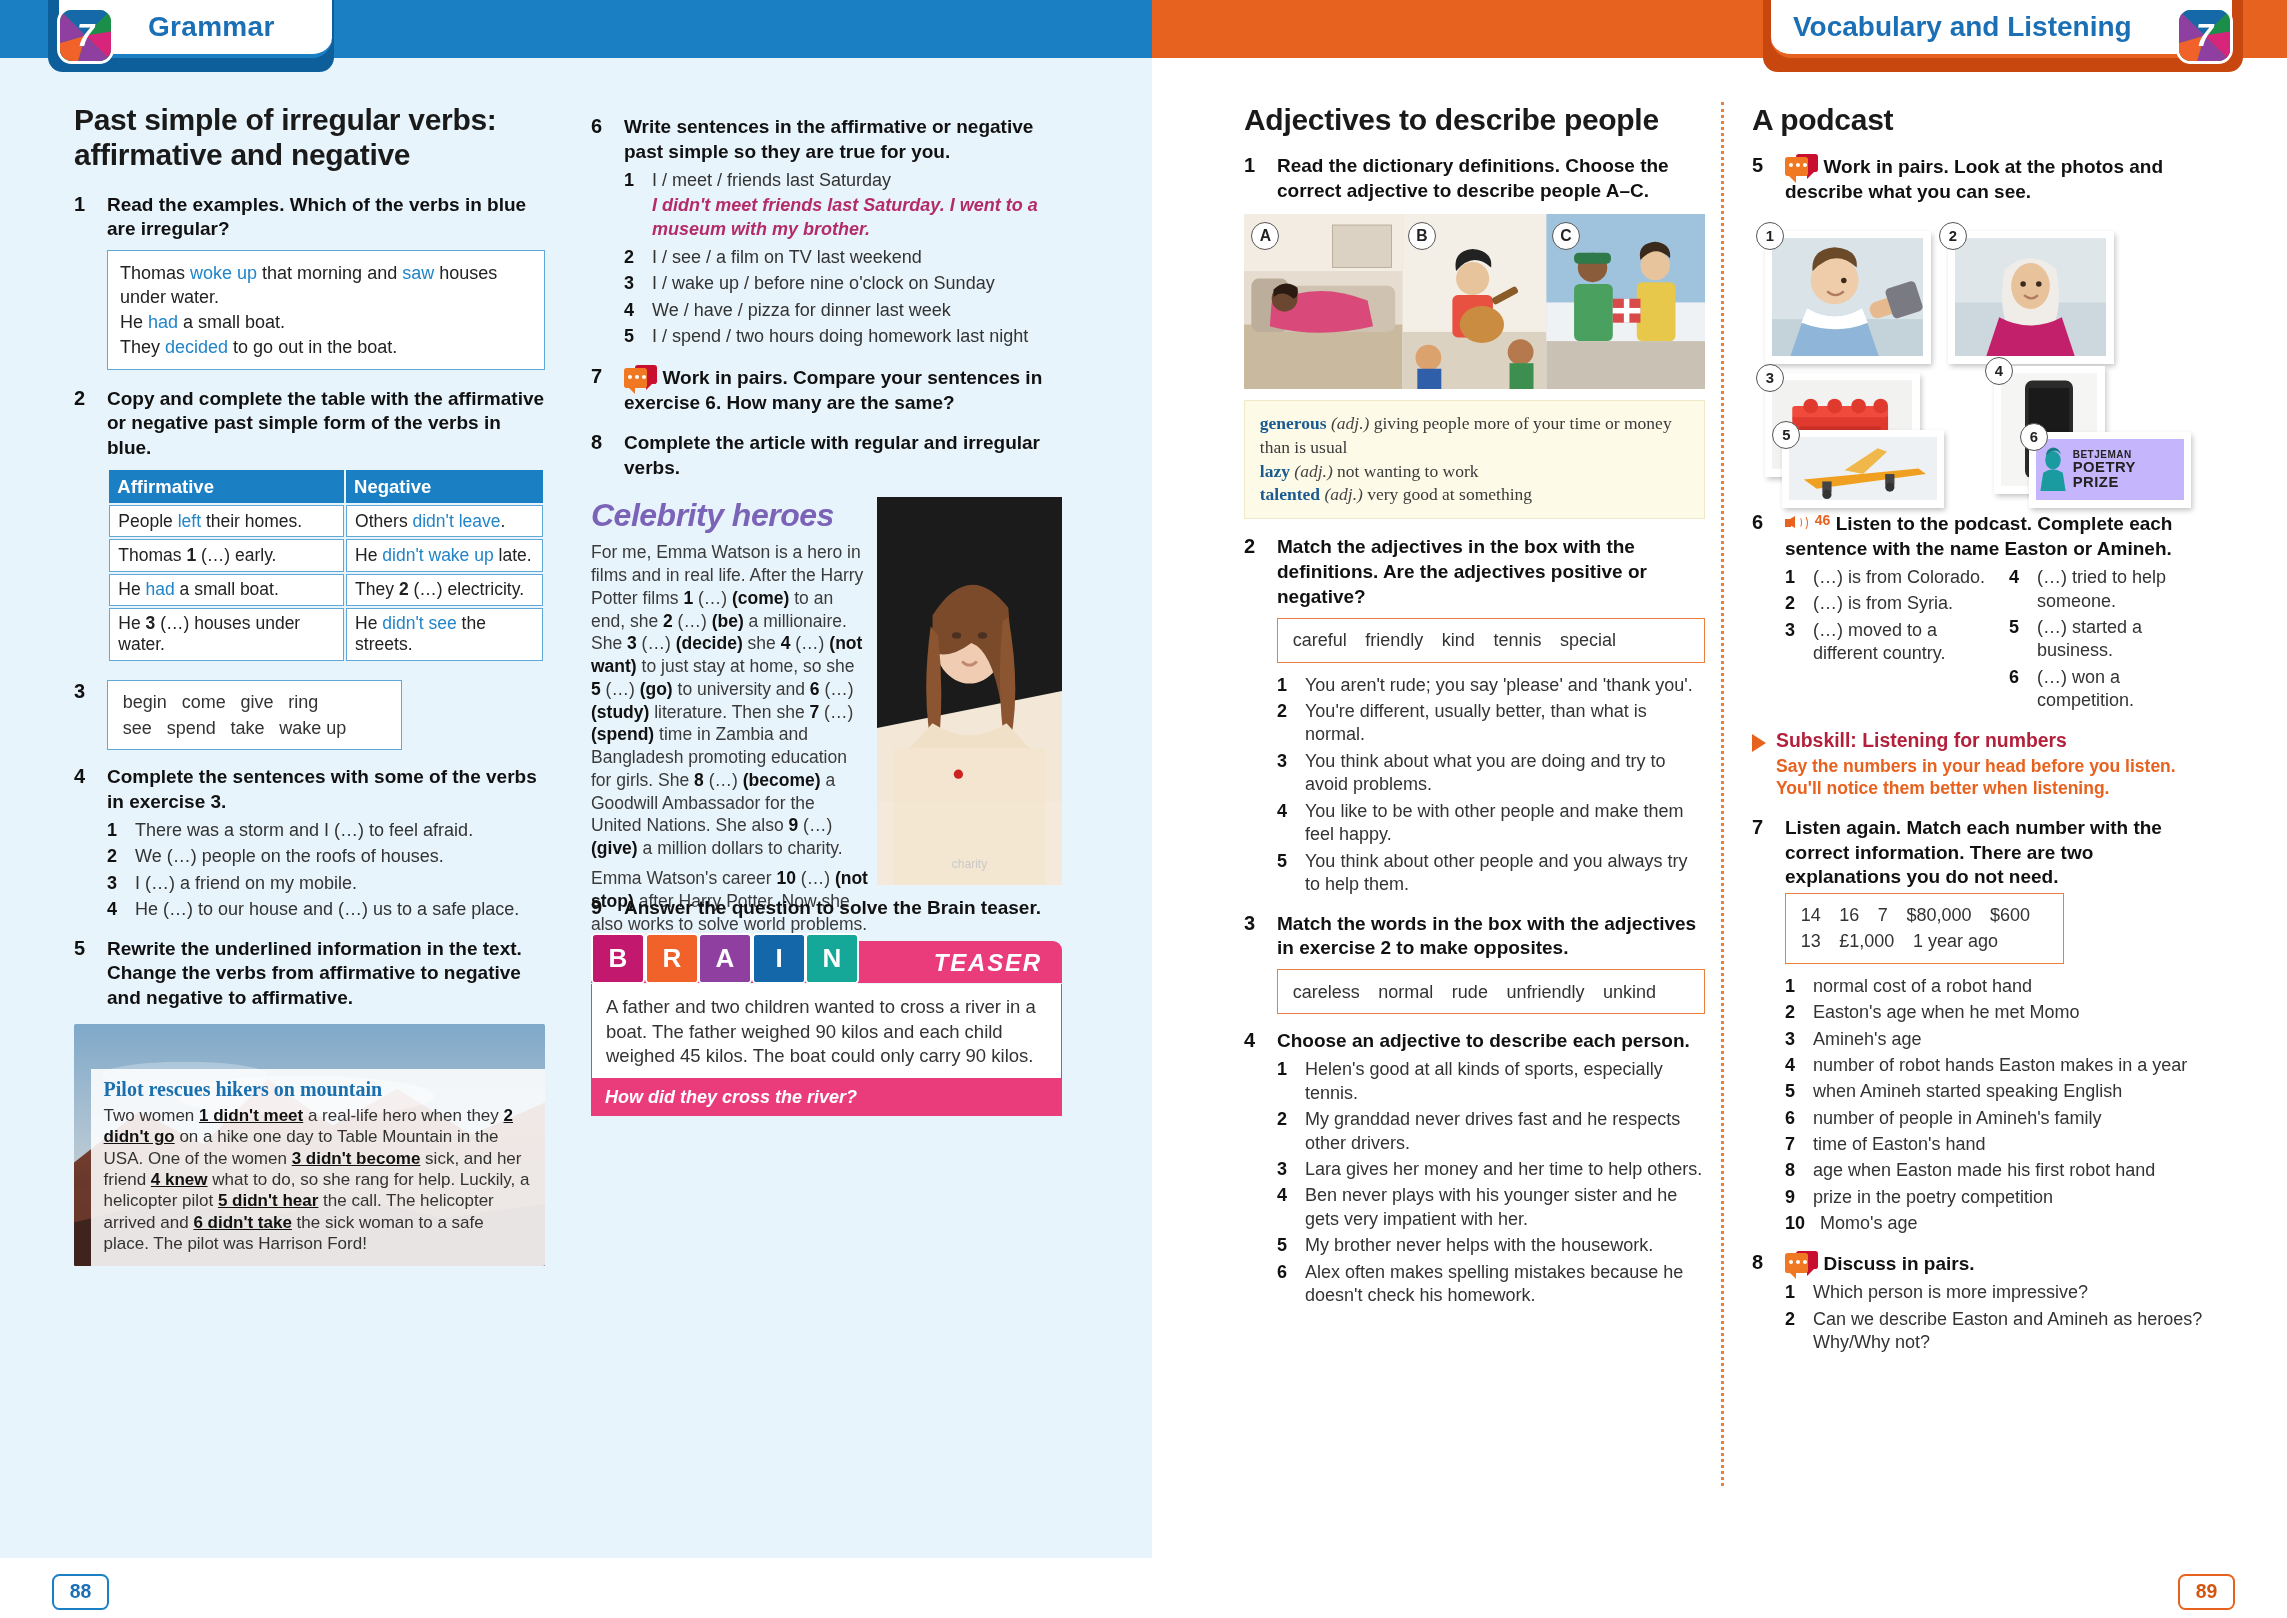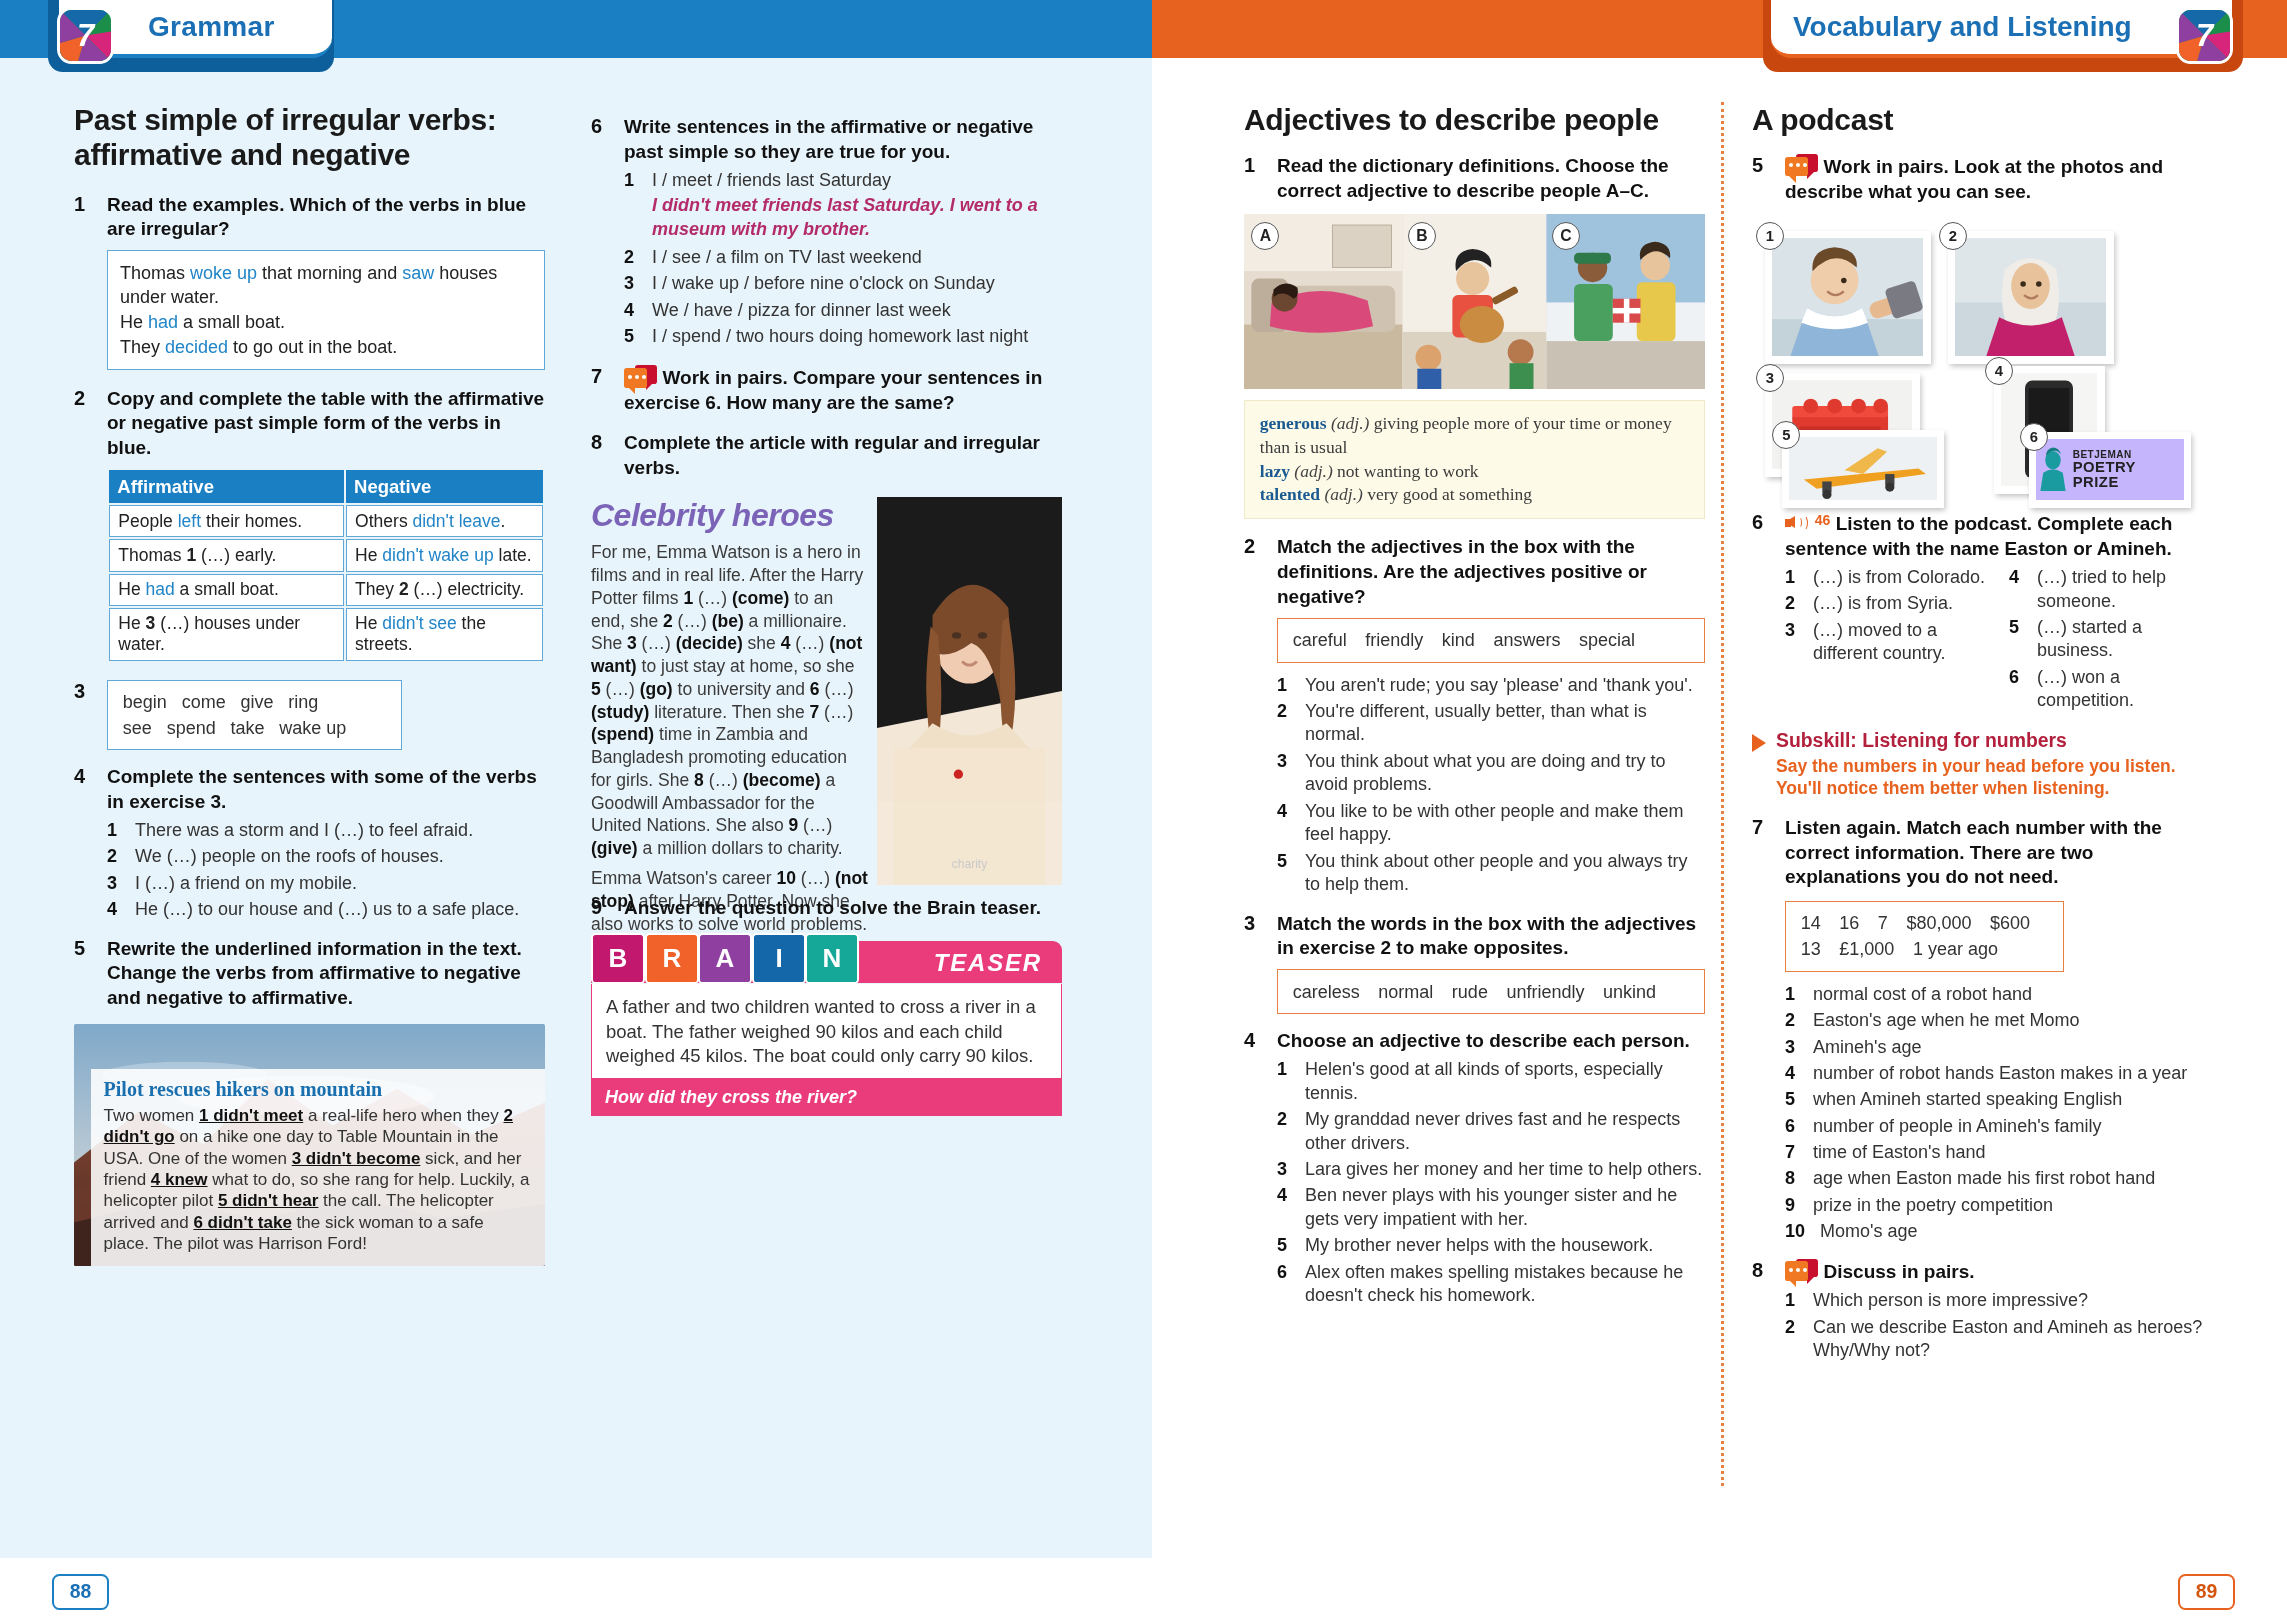--- a/index.html
+++ b/index.html
@@ -409,21 +409,21 @@
       <div><b>generous</b> <i>(adj.)</i> <span>giving people more of your time or money than is usual</span></div>
       <div><b>lazy</b> <i>(adj.)</i> <span>not wanting to work</span></div>
       <div><b>talented</b> <i>(adj.)</i> <span>very good at something</span></div>
     </div>
 
     <div class="ex" style="margin-top:16.6px;">
       <span class="ex-num">2</span>
       <div class="ex-rubric">Match the adjectives in the box with the definitions. Are the adjectives positive or negative?</div>
       <div class="ex-body" style="margin-top:8.3px;">
         <div class="orangebox">
-          <span>careful</span><span>friendly</span><span>kind</span><span>answers</span><span>special</span>
+          <span>careful</span><span>friendly</span><span>kind</span><span>tennis</span><span>special</span>
         </div>
         <ol class="items" style="margin-top:11px;">
           <li><span class="n">1</span><span>You aren't rude; you say 'please' and 'thank you'.</span></li>
           <li><span class="n">2</span><span>You're different, usually better, than what is normal.</span></li>
           <li><span class="n">3</span><span>You think about what you are doing and try to avoid problems.</span></li>
           <li><span class="n">4</span><span>You like to be with other people and make them feel happy.</span></li>
           <li><span class="n">5</span><span>You think about other people and you always try to help them.</span></li>
         </ol>
       </div>
     </div>
@@ -576,21 +576,21 @@
 
     <div class="subskill">
       <span class="tri"></span>
       <h3>Subskill: Listening for numbers</h3>
       <p>Say the numbers in your head before you listen. You'll notice them better when listening.</p>
     </div>
 
     <div class="ex" style="margin-top:16.6px;">
       <span class="ex-num">7</span>
       <div class="ex-rubric">Listen again. Match each number with the correct information. There are two explanations you do not need.</div>
-      <div class="ex-body" style="margin-top:11px;">
+      <div class="ex-body" style="margin-top:3px;">
         <div class="orangebox" style="display:inline-block;">
           <span>14</span><span>16</span><span>7</span><span>$80,000</span><span>$600</span><br>
           <span>13</span><span>£1,000</span><span>1 year ago</span>
         </div>
         <ol class="items" style="margin-top:11px;">
           <li><span class="n">1</span><span>normal cost of a robot hand</span></li>
           <li><span class="n">2</span><span>Easton's age when he met Momo</span></li>
           <li><span class="n">3</span><span>Amineh's age</span></li>
           <li><span class="n">4</span><span>number of robot hands Easton makes in a year</span></li>
           <li><span class="n">5</span><span>when Amineh started speaking English</span></li>

